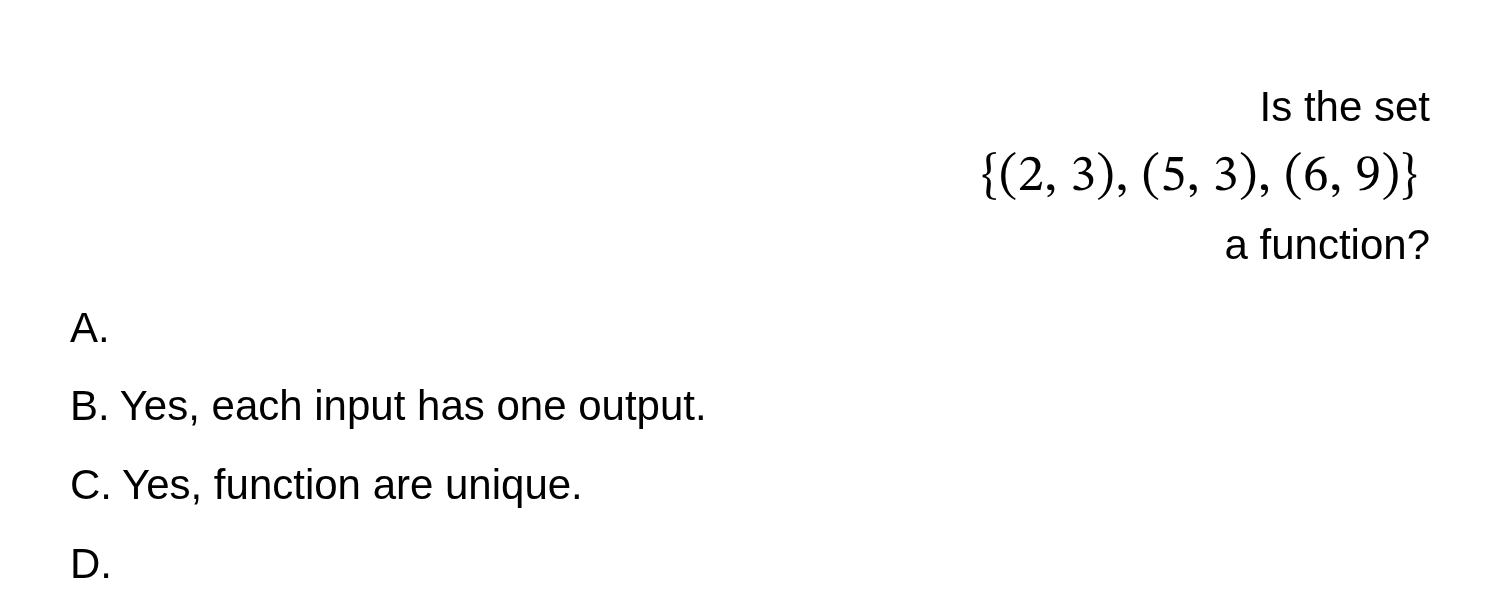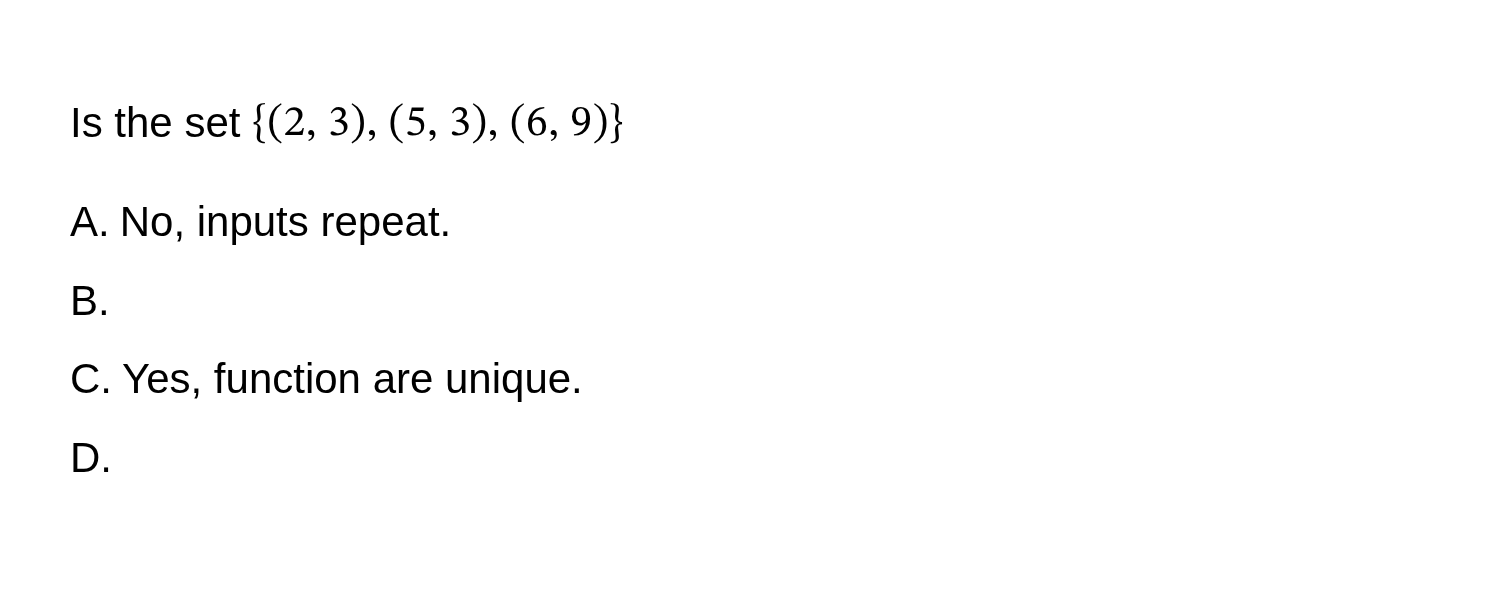--- a/index.html
+++ b/index.html
@@ -13,30 +13,31 @@
       background: #ffffff;
       font-family: -apple-system, BlinkMacSystemFont, "Segoe UI", Helvetica, Arial, sans-serif;
       padding: 80px 70px;
       color: #000000;
     }
     .question-line {
       font-size: 42px;
       line-height: 1.3;
       margin-bottom: 28px;
       display: flex;
-      align-items: center;
+      align-items: flex-end;
       flex-wrap: wrap;
+      flex-direction: column;
     }
     .question-prefix {
       font-weight: 400;
     }
     .math-set {
       font-family: "Cambria Math", "STIX Two Math", "Latin Modern Math", Georgia, serif;
-      font-size: 44px;
-      margin: 15px 12px;
+      font-size: 52px;
+      margin: 8px 12px;
       letter-spacing: 0.5px;
     }
     .question-suffix {
       font-weight: 400;
     }
     .option {
       font-size: 42px;
       line-height: 1.3;
       margin-bottom: 24px;
       display: flex;
@@ -48,29 +49,30 @@
     .option-text {
       font-weight: 400;
     }
   </style>
 </head>
 <body>
 
 <div class="question-line">
   <span class="question-prefix">Is the set </span>
   <span class="math-set">{(2, 3), (5, 3), (6, 9)}</span>
+  <span class="question-suffix"> a function?</span>
 </div>
 
 <div class="option">
   <span class="option-label">A.</span>
-  <span class="option-text">No, inputs repeat.</span>
 </div>
 
 <div class="option">
   <span class="option-label">B.</span>
+  <span class="option-text">Yes, each input has one output.</span>
 </div>
 
 <div class="option">
   <span class="option-label">C.</span>
   <span class="option-text">Yes, function are unique.</span>
 </div>
 
 <div class="option">
   <span class="option-label">D.</span>
 </div>

